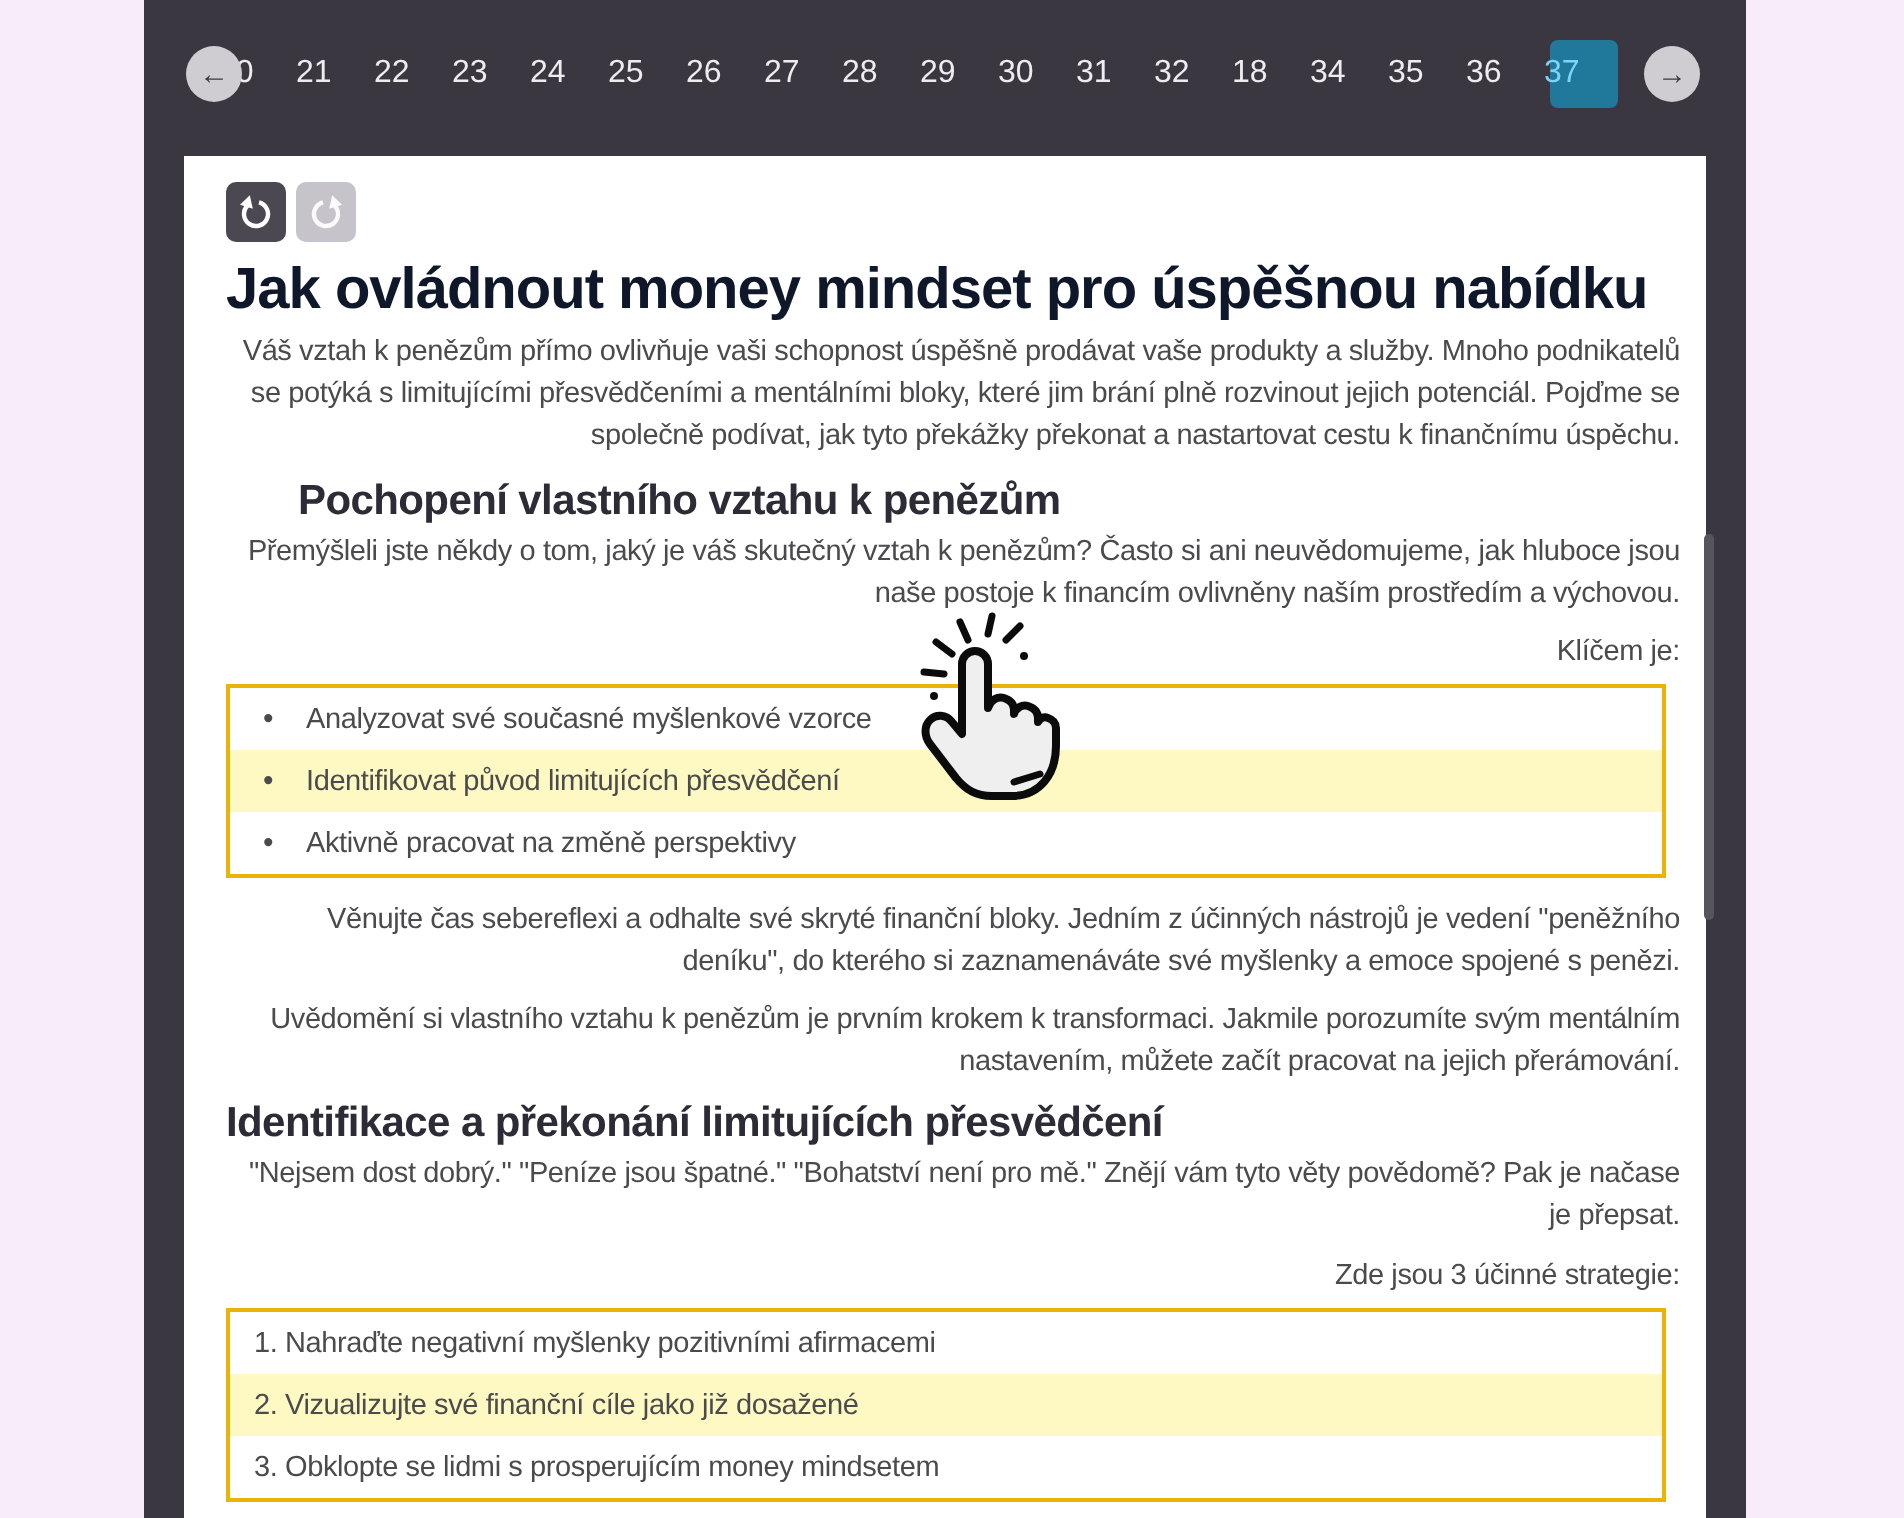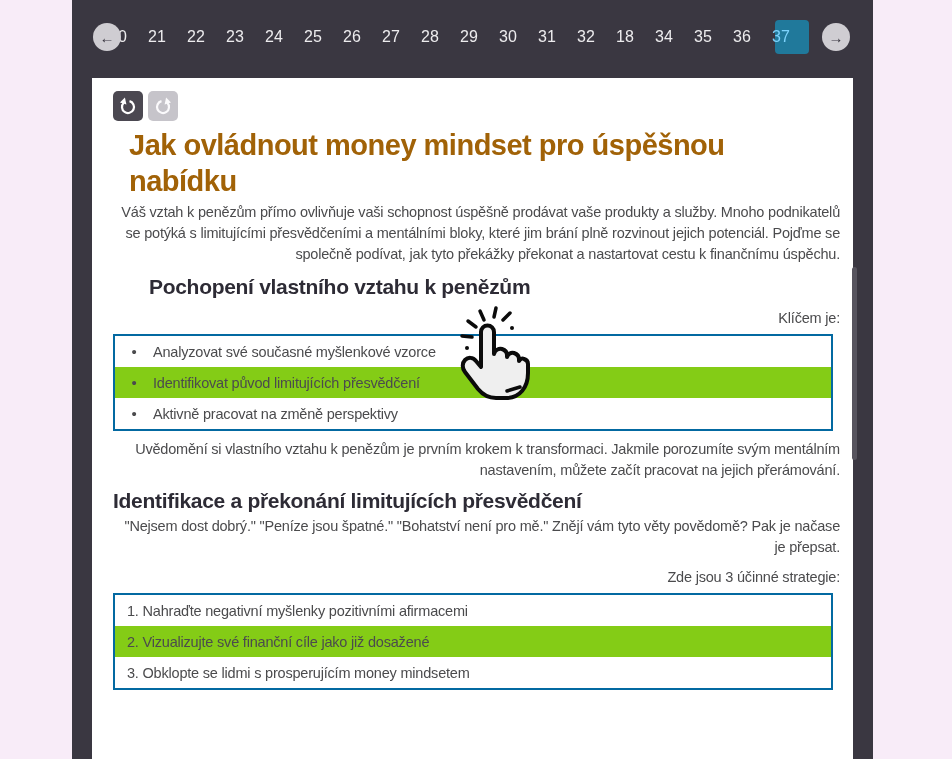--- a/index.html
+++ b/index.html
@@ -48,47 +48,47 @@
     background:#ffffff; padding:13px 13px 0 21px; overflow:hidden;
   }
   .toolbar { display:flex; gap:5px; }
   .tool-btn {
     width:30px; height:30px; border-radius:5px; border:none; cursor:pointer;
     display:flex; align-items:center; justify-content:center;
   }
   .tool-undo { background:#4b4851; }
   .tool-redo { background:#c6c4ca; }
   h1 {
-    margin:6px 16px 0; font-size:29px; line-height:36px; font-weight:bold;
-    color:#a16207; letter-spacing:-0.5px;
+    margin:6px 0 0; font-size:29px; line-height:36px; font-weight:bold;
+    color:#0f172a; letter-spacing:-0.5px;
   }
   .body-text {
     font-size:14.5px; line-height:21px; color:#4b4b4d; letter-spacing:-0.2px;
     max-width:727px;
   }
   p.body-text { margin-top:8px;text-align:right; }
   p.intro { margin-top:3px; }
   h2 {
     font-size:21px; line-height:26px; font-weight:bold; color:#2d2b35;
     letter-spacing:-0.3px;
   }
   .h2-1 { margin-top:9px;margin-left:36px; }
   .h2-2 { margin-top:7px; }
   p.tight { margin-top:2px; }
   p.label-line { margin-top:8px;margin-left:39px; }
   p.label-line2 { margin-top:9px; }
   p.after-box { margin-top:11px; }
   .list-box {
-    margin-top:5px; width:720px; border:2px solid #0369a1; background:#fff;
+    margin-top:5px; width:720px; border:2px solid #eab308; background:#fff;
   }
   .list-box .row {
     height:31px; display:flex; align-items:center;
     font-size:14.5px; color:#4b4b4d; letter-spacing:-0.2px; cursor:pointer;
   }
-  .list-box .row.alt { background:#84cc16; }
+  .list-box .row.alt { background:#fef9c3; }
   .list-box .row.bullet::before {
     content:"\2022"; display:inline-block; width:14px; text-align:center;
     margin-left:12px; margin-right:12px; color:#4b4b4d; font-size:15px;
   }
   .list-box .row.numbered { padding-left:12px; }
   .hand-overlay {
     position:absolute; left:358px; top:227px; width:100px; height:108px;
     z-index:6; pointer-events:none;
   }
 </style>
@@ -142,28 +142,30 @@
           <path d="M14.24 6.76 A6 6 0 1 1 8.5 5.19" fill="none" stroke="#fbfafc" stroke-width="2.2"></path>
           <polygon points="13.1,1.6 18.0,6.4 11.6,8.4" fill="#fbfafc"></polygon>
         </svg>
       </button>
     </div>
 
     <h1>Jak ovládnout money mindset pro úspěšnou nabídku</h1>
     <p class="body-text intro">Váš vztah k penězům přímo ovlivňuje vaši schopnost úspěšně prodávat vaše produkty a služby. Mnoho podnikatelů se potýká s limitujícími přesvědčeními a mentálními bloky, které jim brání plně rozvinout jejich potenciál. Pojďme se společně podívat, jak tyto překážky překonat a nastartovat cestu k finančnímu úspěchu.</p>
 
     <h2 class="h2-1">Pochopení vlastního vztahu k penězům</h2>
+    <p class="body-text tight">Přemýšleli jste někdy o tom, jaký je váš skutečný vztah k penězům? Často si ani neuvědomujeme, jak hluboce jsou naše postoje k financím ovlivněny naším prostředím a výchovou.</p>
     <p class="body-text label-line">Klíčem je:</p>
 
     <div class="list-box">
       <div class="row bullet">Analyzovat své současné myšlenkové vzorce</div>
       <div class="row bullet alt">Identifikovat původ limitujících přesvědčení</div>
       <div class="row bullet">Aktivně pracovat na změně perspektivy</div>
     </div>
 
+    <p class="body-text after-box">Věnujte čas sebereflexi a odhalte své skryté finanční bloky. Jedním z účinných nástrojů je vedení "peněžního deníku", do kterého si zaznamenáváte své myšlenky a emoce spojené s penězi.</p>
     <p class="body-text">Uvědomění si vlastního vztahu k penězům je prvním krokem k transformaci. Jakmile porozumíte svým mentálním nastavením, můžete začít pracovat na jejich přerámování.</p>
 
     <h2 class="h2-2">Identifikace a překonání limitujících přesvědčení</h2>
     <p class="body-text tight">"Nejsem dost dobrý." "Peníze jsou špatné." "Bohatství není pro mě." Znějí vám tyto věty povědomě? Pak je načase je přepsat.</p>
     <p class="body-text label-line2">Zde jsou 3 účinné strategie:</p>
 
     <div class="list-box">
       <div class="row numbered">1. Nahraďte negativní myšlenky pozitivními afirmacemi</div>
       <div class="row numbered alt">2. Vizualizujte své finanční cíle jako již dosažené</div>
       <div class="row numbered">3. Obklopte se lidmi s prosperujícím money mindsetem</div>

